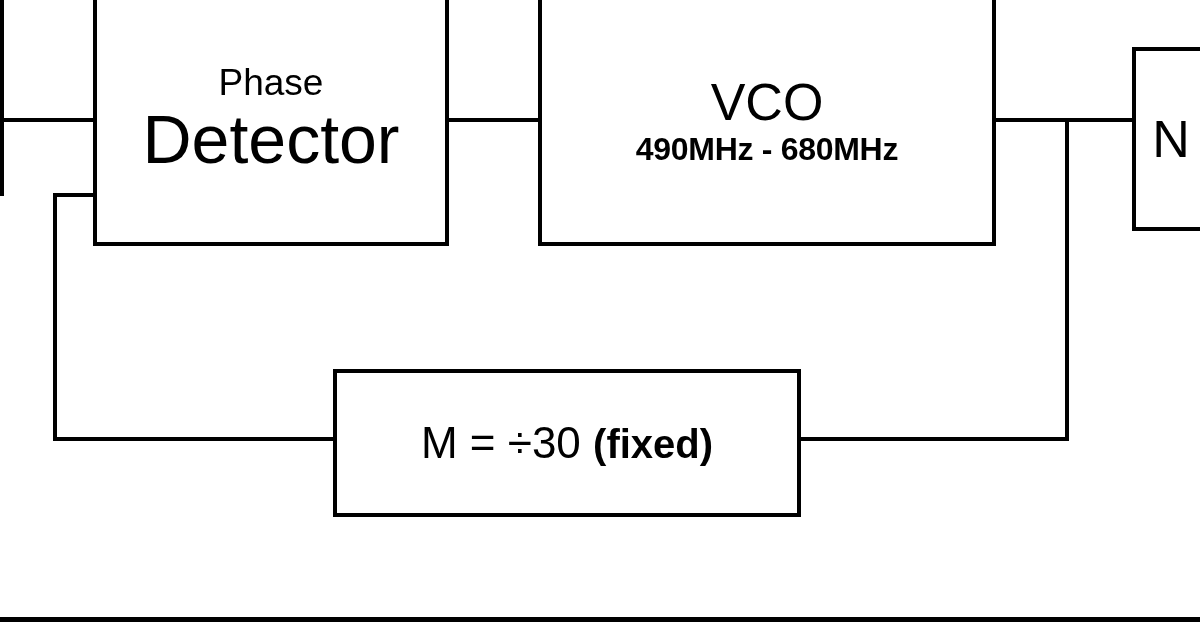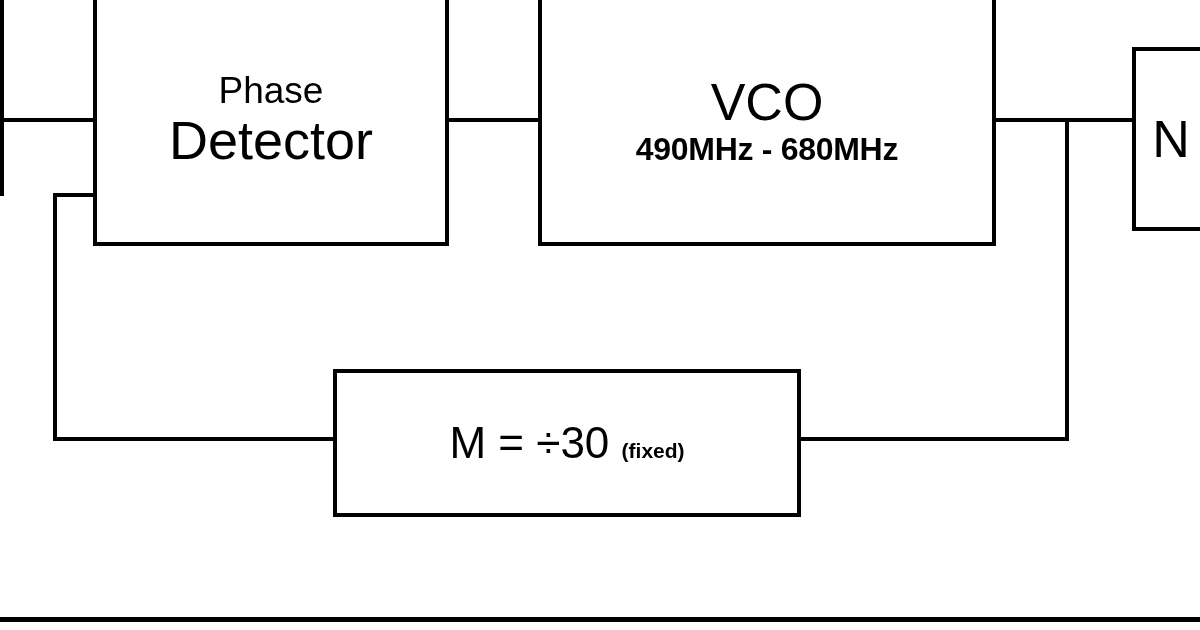--- a/index.html
+++ b/index.html
@@ -50,21 +50,21 @@
   #box-phase-detector {
     left: 93px;
     top: -6px;
     width: 356px;
     height: 252px;
   }
   #box-phase-detector .line1 {
     font-size: 37px;
   }
   #box-phase-detector .line2 {
-    font-size: 54px;
+    font-size: 68px;
   }
 
   #box-vco {
     left: 538px;
     top: -6px;
     width: 458px;
     height: 252px;
   }
   #box-vco .vco-title {
     font-size: 52px;
@@ -93,21 +93,21 @@
     top: 369px;
     width: 468px;
     height: 148px;
   }
   #box-m .m-label {
     font-size: 44px;
     letter-spacing: 0px;
     white-space: nowrap;
   }
   #box-m .m-label .fixed {
-    font-size: 21px;
+    font-size: 40px;
     font-weight: bold;
   }
 
   
   #bottom-rule {
     position: absolute;
     left: 0;
     top: 617px;
     width: 1200px;
     height: 5px;

